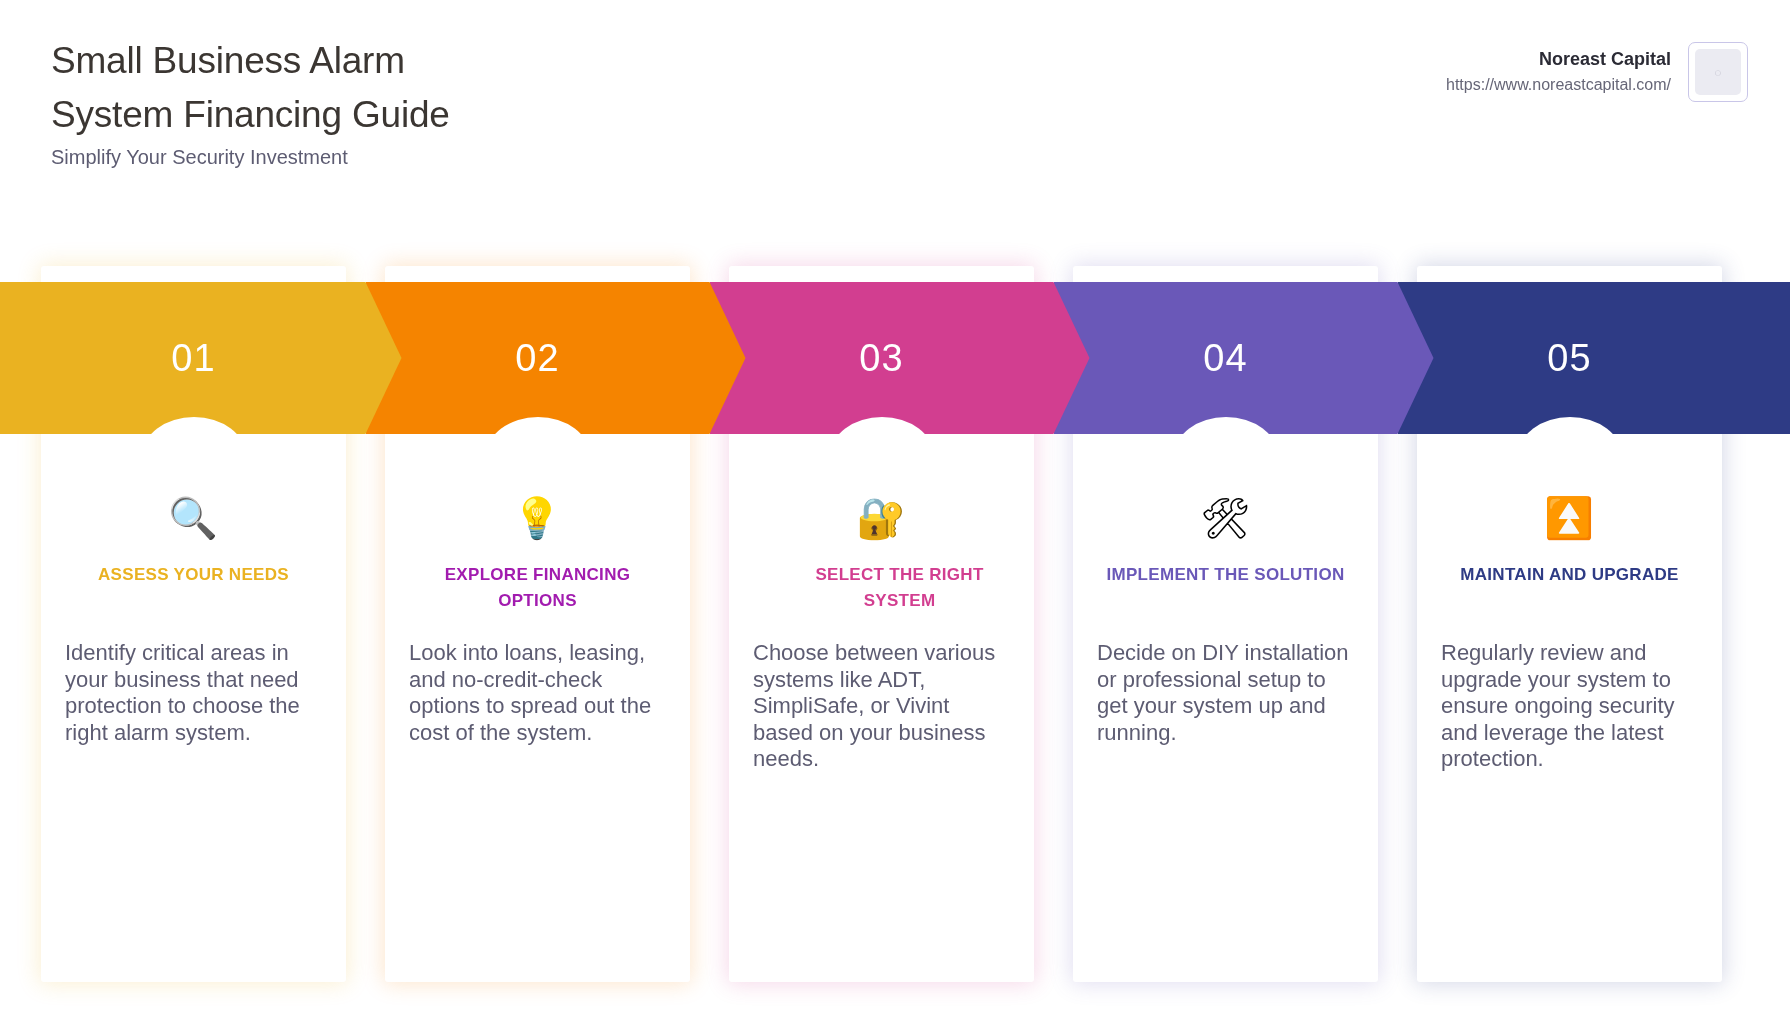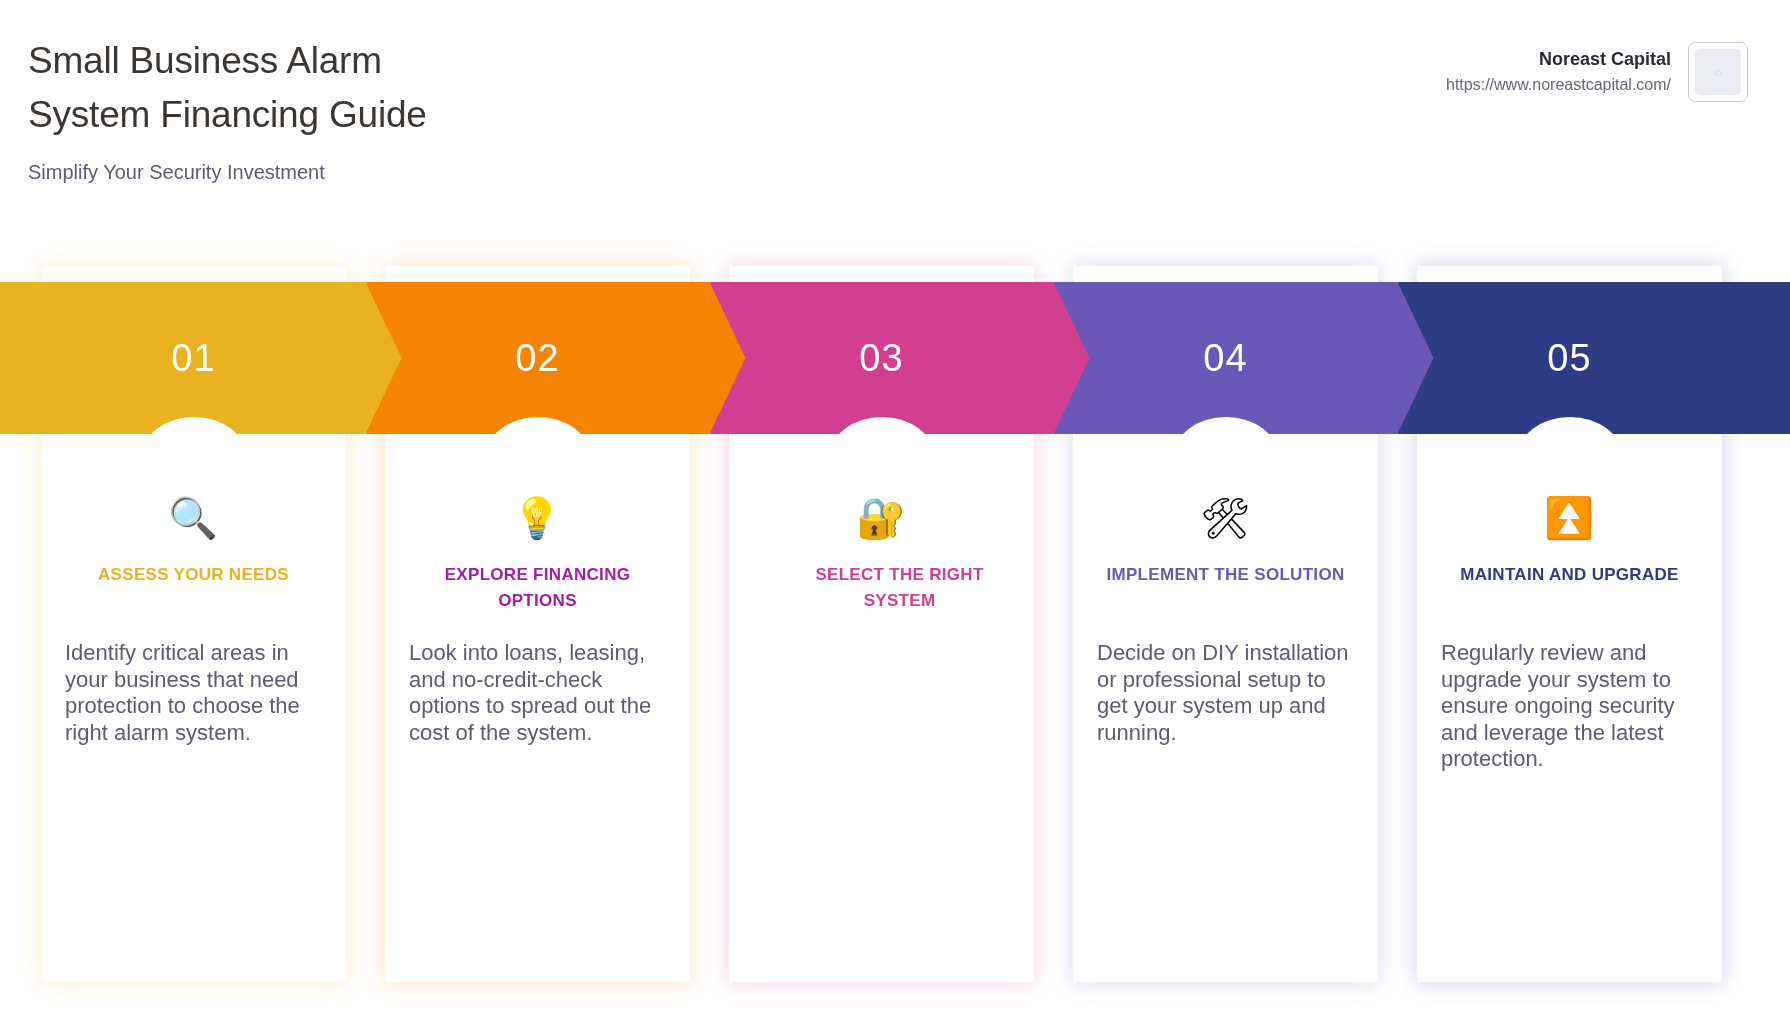--- a/index.html
+++ b/index.html
@@ -23,35 +23,35 @@
   
   .header {
     position: absolute;
     top: 0; left: 0;
     width: 1790px;
     height: 210px;
   }
 
   .title-block {
     position: absolute;
-    left: 28px;
+    left: 51px;
     top: 34px;
   }
 
   .title-line {
     font-size: 37px;
     font-weight: 400;
     color: #3b3632;
     line-height: 54px;
     letter-spacing: -0.2px;
     white-space: nowrap;
   }
 
   .subtitle {
-    margin-top: 17px;
+    margin-top: 2px;
     font-size: 20px;
     font-weight: 400;
     color: #5d5c72;
     line-height: 26px;
     white-space: nowrap;
   }
 
   .brand {
     position: absolute;
     right: 42px;
@@ -244,20 +244,21 @@
         <div class="card-inner">
           <div class="icon">💡</div>
           <div class="card-title" style="color: #a21caf;">EXPLORE FINANCING OPTIONS</div>
           <div class="card-body">Look into loans, leasing, and no-credit-check options to spread out the cost of the system.</div>
         </div>
       </div>
       <div class="card" style="left: 729px; box-shadow: rgba(210, 62, 144, 0.2) 0px 0px 22px 2px;">
         <div class="card-inner">
           <div class="icon">🔐</div>
           <div class="card-title" style="color: rgb(210, 62, 144); margin-left: 36px;">SELECT THE RIGHT SYSTEM</div>
+          <div class="card-body">Choose between various systems like ADT, SimpliSafe, or Vivint based on your business needs.</div>
         </div>
       </div>
       <div class="card" style="left: 1073px; box-shadow: rgba(106, 88, 184, 0.2) 0px 0px 22px 2px;">
         <div class="card-inner">
           <div class="icon">🛠</div>
           <div class="card-title" style="color: rgb(106, 88, 184);">IMPLEMENT THE SOLUTION</div>
           <div class="card-body">Decide on DIY installation or professional setup to get your system up and running.</div>
         </div>
       </div>
       <div class="card" style="left: 1417px; box-shadow: rgba(46, 59, 133, 0.2) 0px 0px 22px 2px;">

